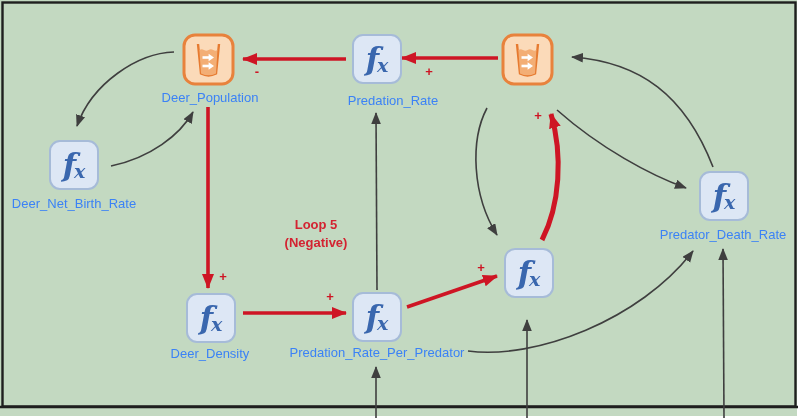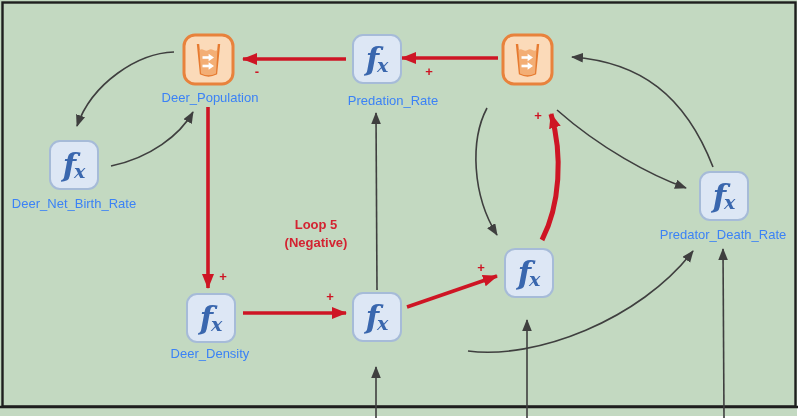--- a/index.html
+++ b/index.html
@@ -114,20 +114,21 @@
   <div class="fx-icon" style="left:186px;top:293px">
     <span class="fx-f">f</span>
       <span class="fx-x">x</span>
   </div>
   <div class="node-label" style="left:210px;top:346px">Deer_Density</div>
 
   <div class="fx-icon" style="left:352px;top:292px">
     <span class="fx-f">f</span>
       <span class="fx-x">x</span>
   </div>
+  <div class="node-label" style="left:377px;top:345px">Predation_Rate_Per_Predator</div>
 
   <div class="sign" style="left:257px;top:71px">-</div>
   <div class="sign" style="left:429px;top:71px">+</div>
   <div class="sign" style="left:223px;top:276px">+</div>
   <div class="sign" style="left:330px;top:296px">+</div>
   <div class="sign" style="left:481px;top:267px">+</div>
   <div class="sign" style="left:538px;top:115px">+</div>
 
   <div class="loop-label">
     <div>Loop 5</div>

